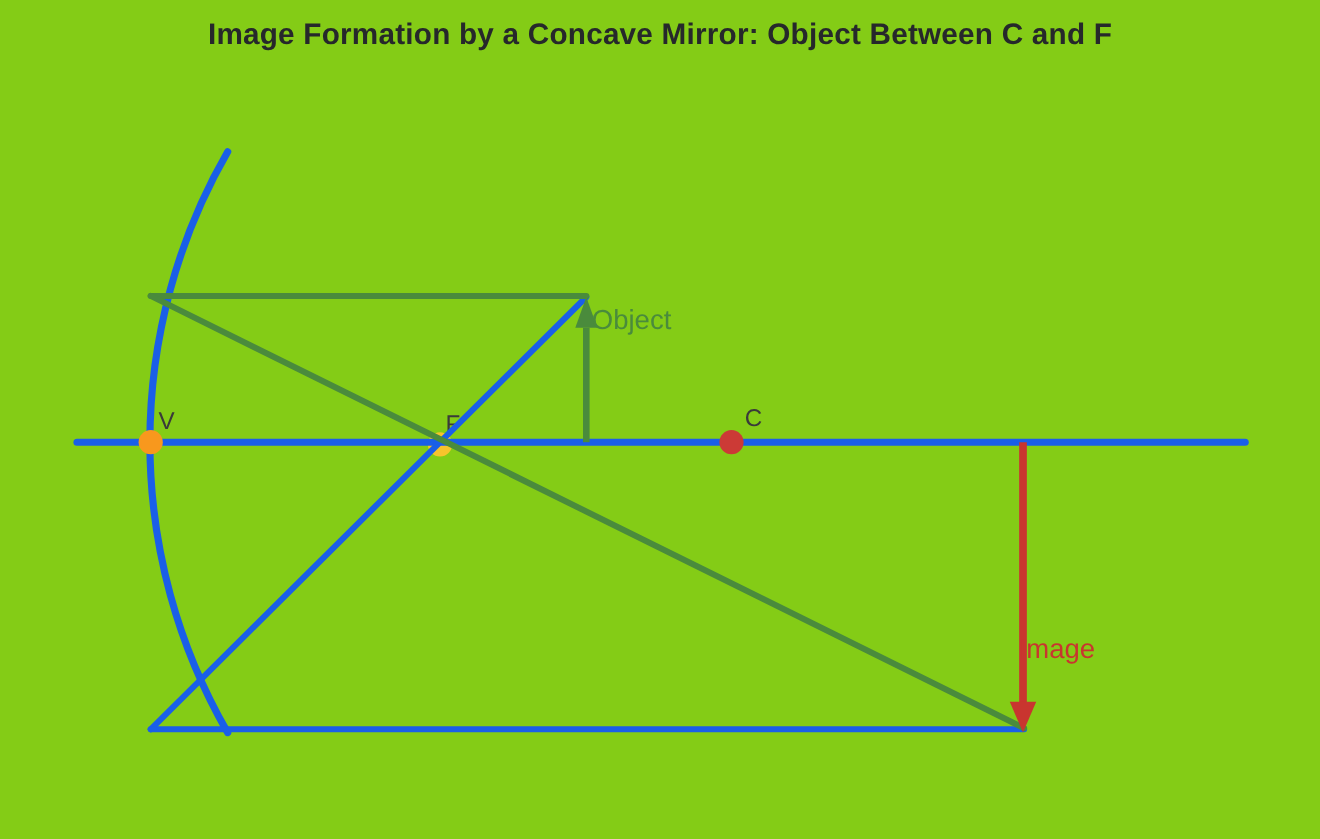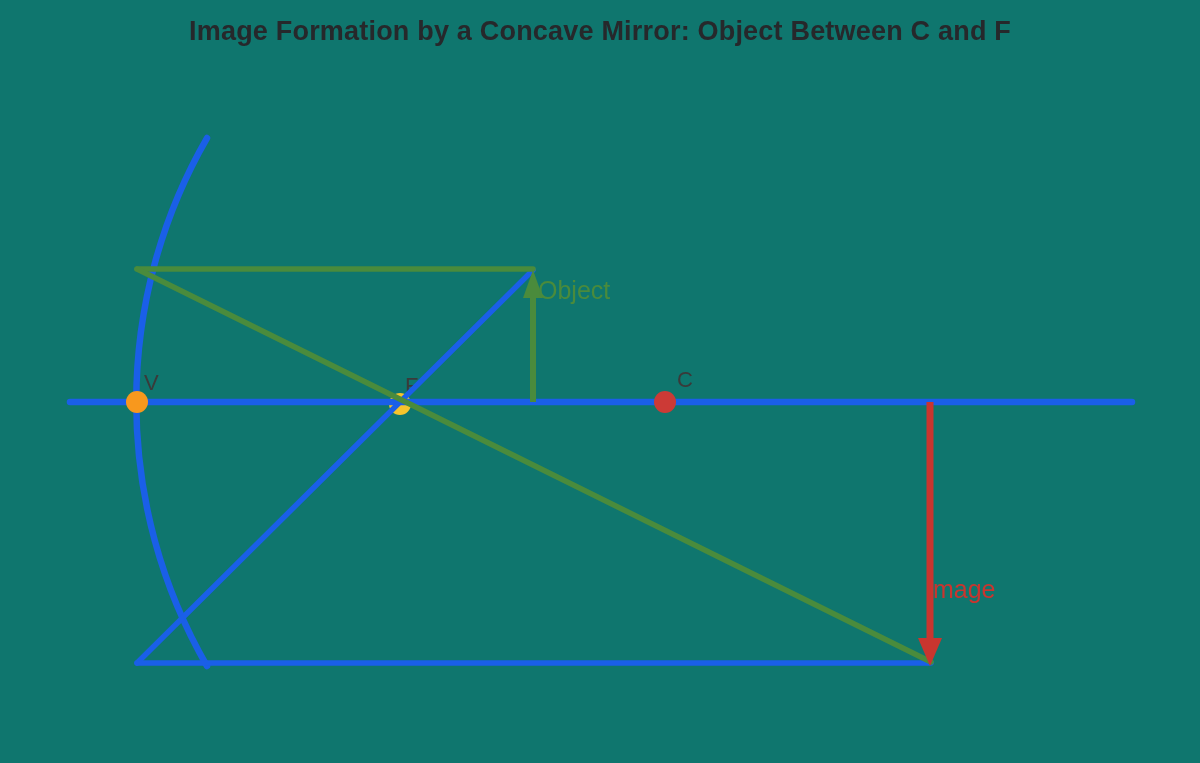--- a/index.html
+++ b/index.html
@@ -8,21 +8,21 @@
     background: #ffffff;
     width: 1200px;
     height: 763px;
     overflow: hidden;
     font-family: "Liberation Sans", sans-serif;
   }
   .stage {
     position: relative;
     width: 1200px;
     height: 763px;
-    background: #0f766e;
+    background: #84cc16;
   }
   svg { display: block; }
   .title-text {
     font-family: "Liberation Sans", sans-serif;
     font-weight: bold;
     font-size: 27px;
     letter-spacing: 0.2px;
   }
   .point-label {
     font-family: "Liberation Sans", sans-serif;

